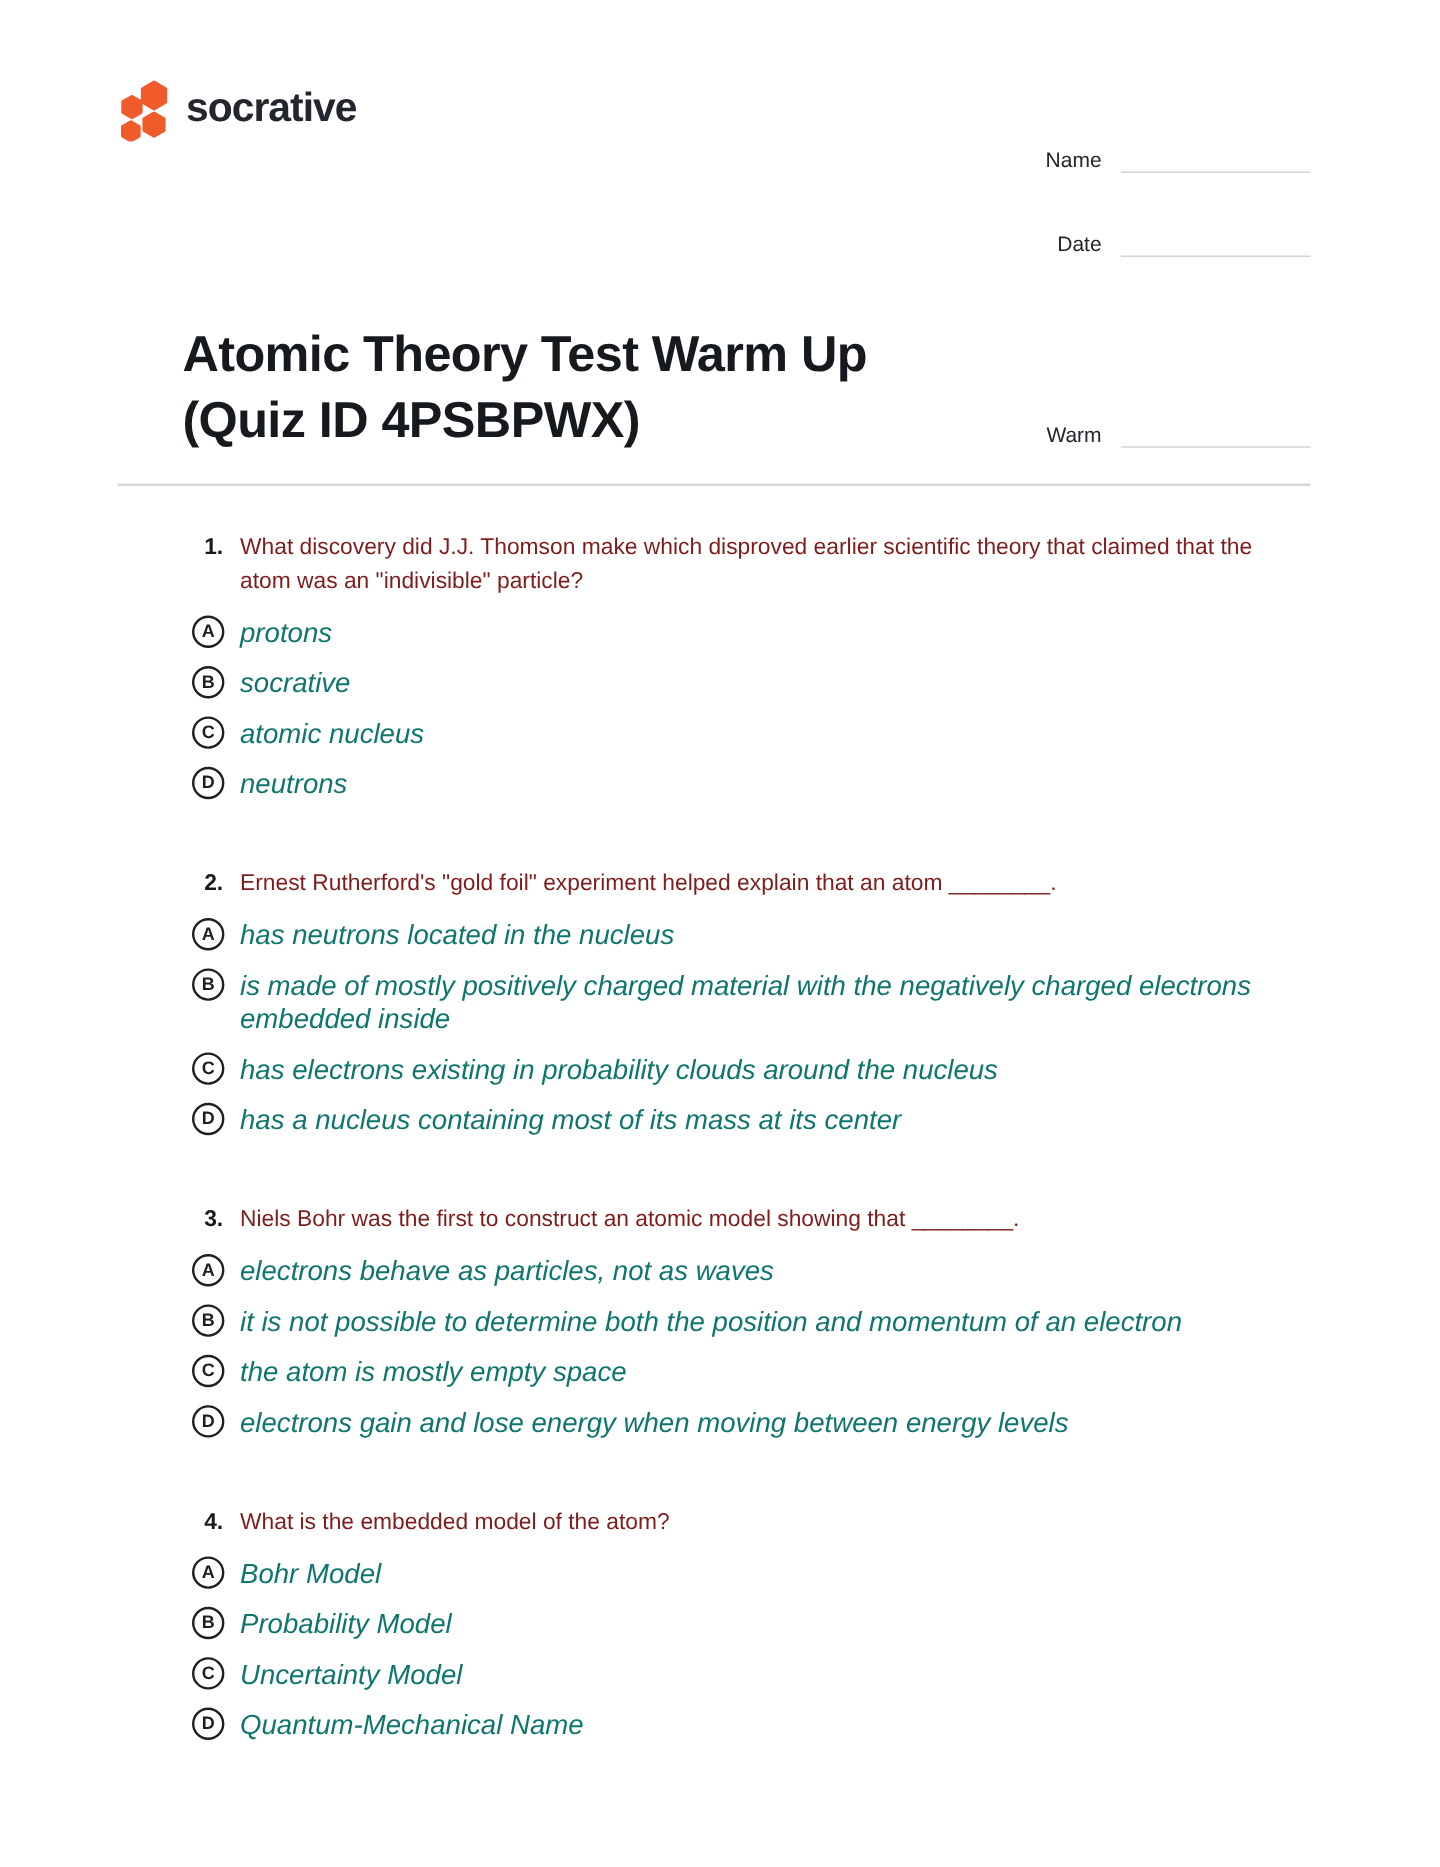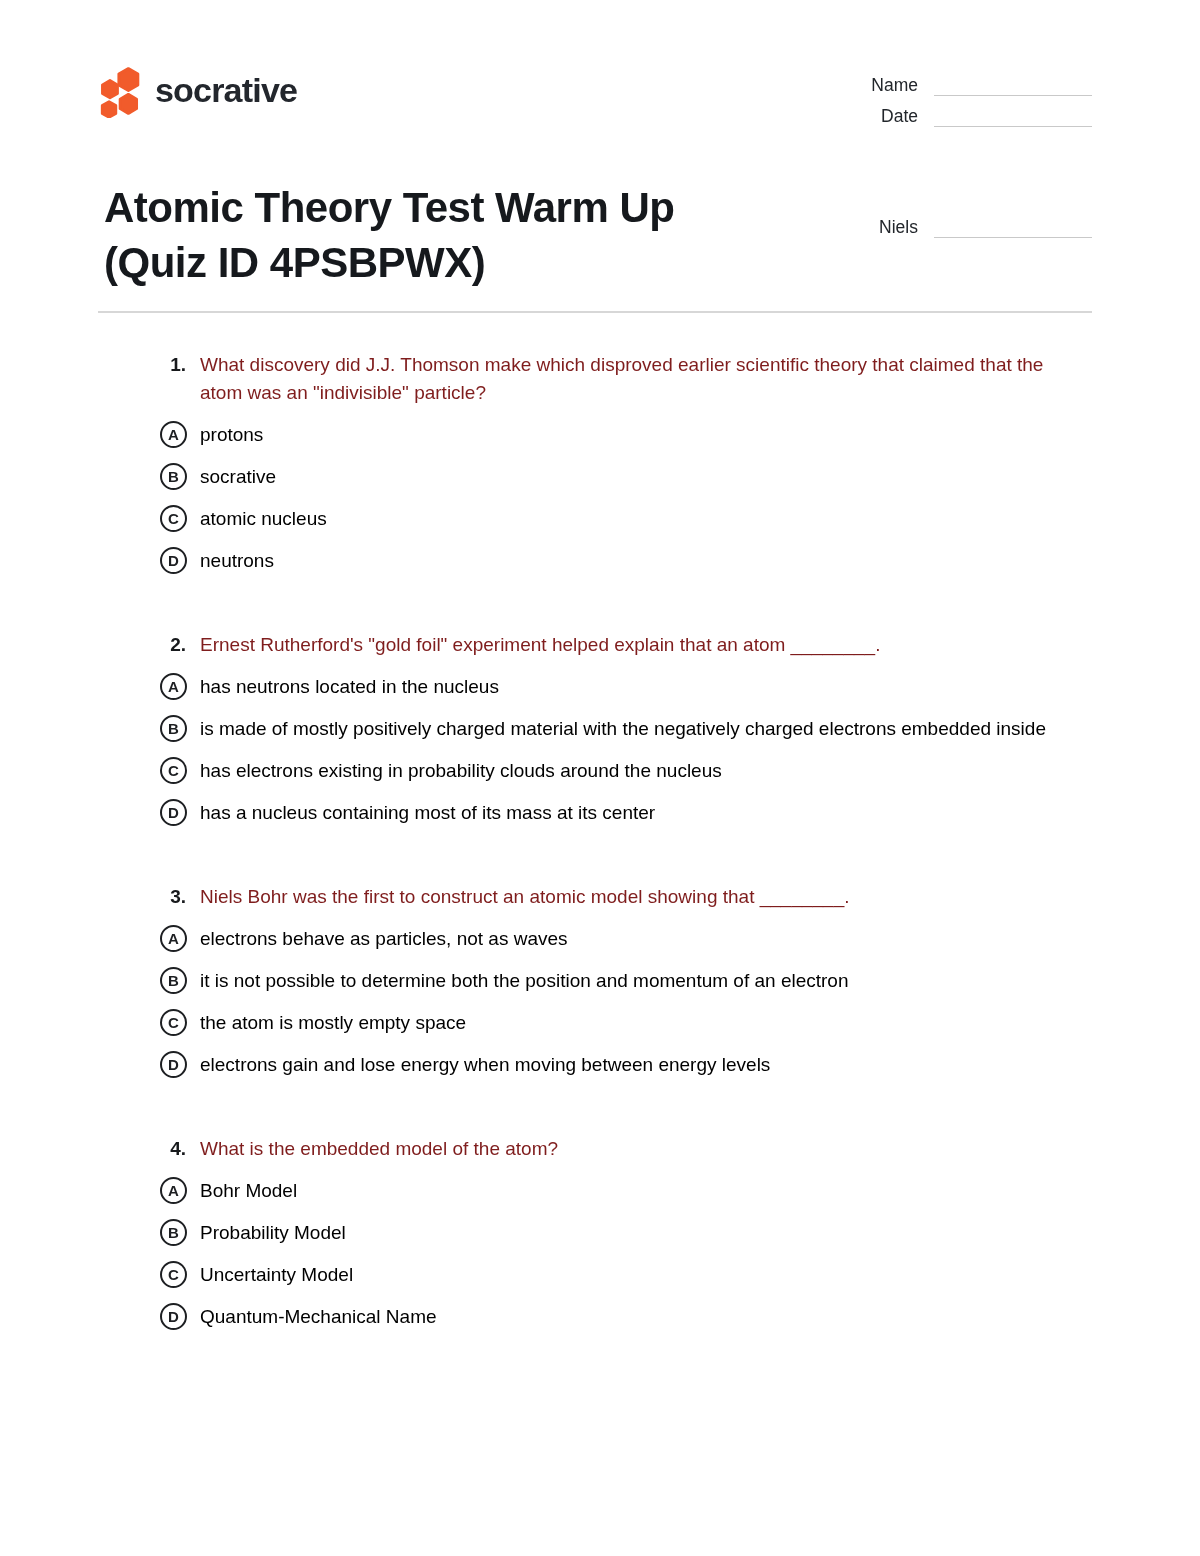--- a/index.html
+++ b/index.html
@@ -31,20 +31,21 @@
     top: -2px;
   }
 
   .field-col { width: 232px; padding-top: 8px; }
   .field-row {
     display: flex;
     align-items: flex-end;
     margin-bottom: 9px;
     font-size: 17.5px;
     color: #22262b;
+    margin-top: 48px;
   }
   .field-label {
     width: 58px;
     text-align: right;
     margin-right: 16px;
     line-height: 22px;
   }
   .field-line {
     flex: 1;
     height: 21px;
@@ -57,20 +58,21 @@
     justify-content: space-between;
     align-items: flex-start;
     padding: 44px 108px 0 104px;
   }
   .quiz-title {
     font-size: 42px;
     line-height: 55px;
     font-weight: 700;
     letter-spacing: -0.5px;
     color: #16191d;
+    margin-left: 48px;
   }
   .score-col { width: 232px; padding-top: 36px; }
 
   
   .divider {
     margin: 21px 108px 0 98px;
     border-top: 2px solid #d7d7d7;
   }
 
   
@@ -109,25 +111,26 @@
     border-radius: 50%;
     display: flex;
     align-items: center;
     justify-content: center;
     font-size: 15px;
     font-weight: 700;
     color: #1d1f22;
     margin-top: 1px;
   }
   .opt-text {
-    font-size: 19px;
+    font-size: 23px;
     line-height: 28px;
     padding-top: 1px;
     max-width: 876px;
-    color: #000000;
+    color: #0f766e;
+    font-style: italic;
   }
 </style>
 </head>
 <body>
 
 <div class="page">
 
   <div class="header">
     <div class="logo">
       <svg width="46" height="52" viewBox="0 0 50 56">
@@ -153,21 +156,21 @@
     </div>
   </div>
 
   <div class="title-row">
     <h1 class="quiz-title">
       <div>Atomic Theory Test Warm Up</div>
       <div>(Quiz ID 4PSBPWX)</div>
     </h1>
     <div class="score-col">
       <div class="field-row">
-        <span class="field-label">Niels</span>
+        <span class="field-label">Warm</span>
         <span class="field-line"></span>
       </div>
     </div>
   </div>
 
   <div class="divider"></div>
 
   <main class="questions">
 
     <section class="question">

